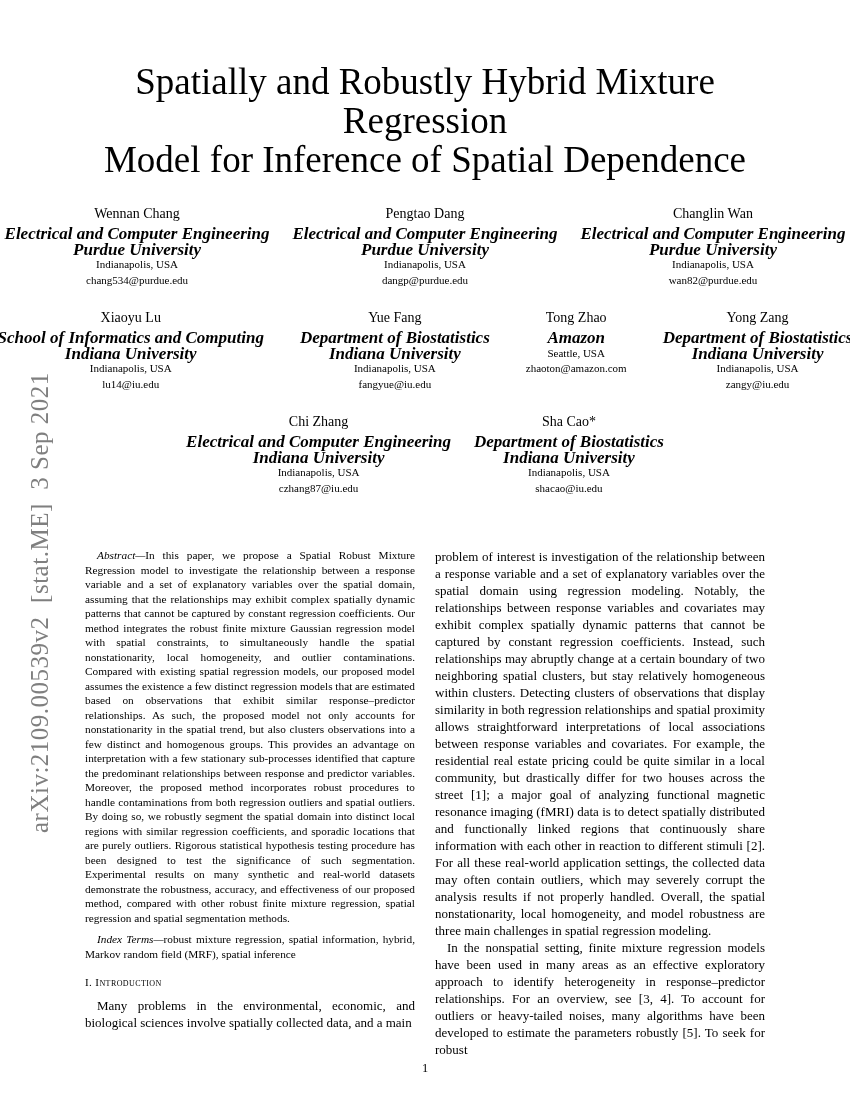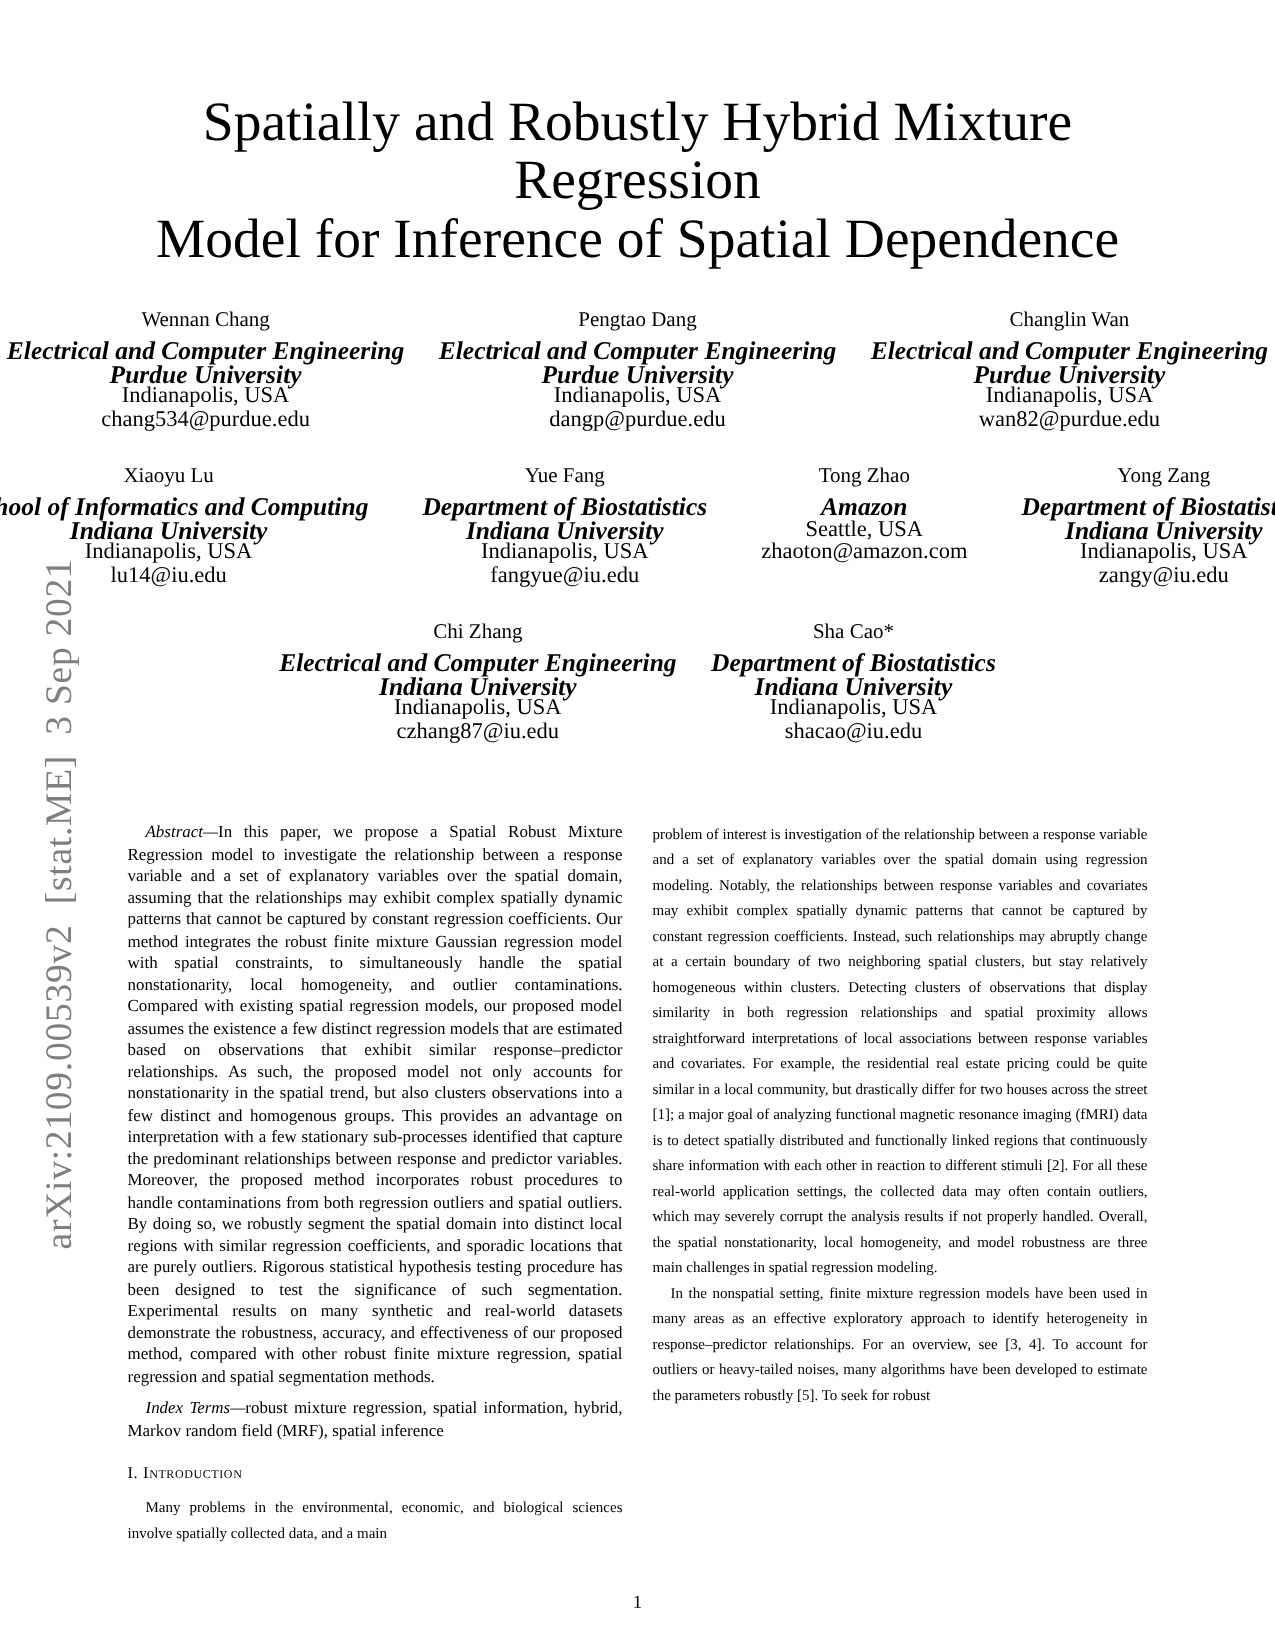--- a/index.html
+++ b/index.html
@@ -35,21 +35,21 @@
   .author-row {
     display: flex;
     justify-content: center;
     gap: 23px;
     margin-bottom: 21px;
   }
   .author-row:nth-child(2) { gap: 36px; }
   .author-block { text-align: center; white-space: nowrap; }
   .author-name { font-size: 14px; line-height: 18px; margin-bottom: 3px; }
   .author-affil { font-style: italic; font-size: 17px; line-height: 15.5px; font-weight: bold; }
-  .author-plain { font-size: 15px; line-height: 15.5px; }
+  .author-plain { font-size: 11px; line-height: 15.5px; }
   .body-cols {
     display: flex;
     gap: 20px;
     margin: 52px 85px 0;
   }
   .col { flex: 1; min-width: 0; }
   .abstract, .index-terms {
     font-weight: normal;
     font-size: 11.3px;
     line-height: 14.5px;
@@ -62,21 +62,21 @@
   .lead { font-style: italic; }
   .section-heading {
     text-align: left;
     font-variant: small-caps;
     font-weight: 400;
     font-size: 11px;
     letter-spacing: 0.4px;
     margin: 15px 0 9px;
   }
   .body-text {
-    font-size: 10px;
+    font-size: 13px;
     line-height: 17px;
     text-align: justify;
     margin: 0;
     hyphens: auto;
   }
   .indent { text-indent: 12px; }
   .page-number {
     position: absolute;
     bottom: 24px;
     left: 0;

